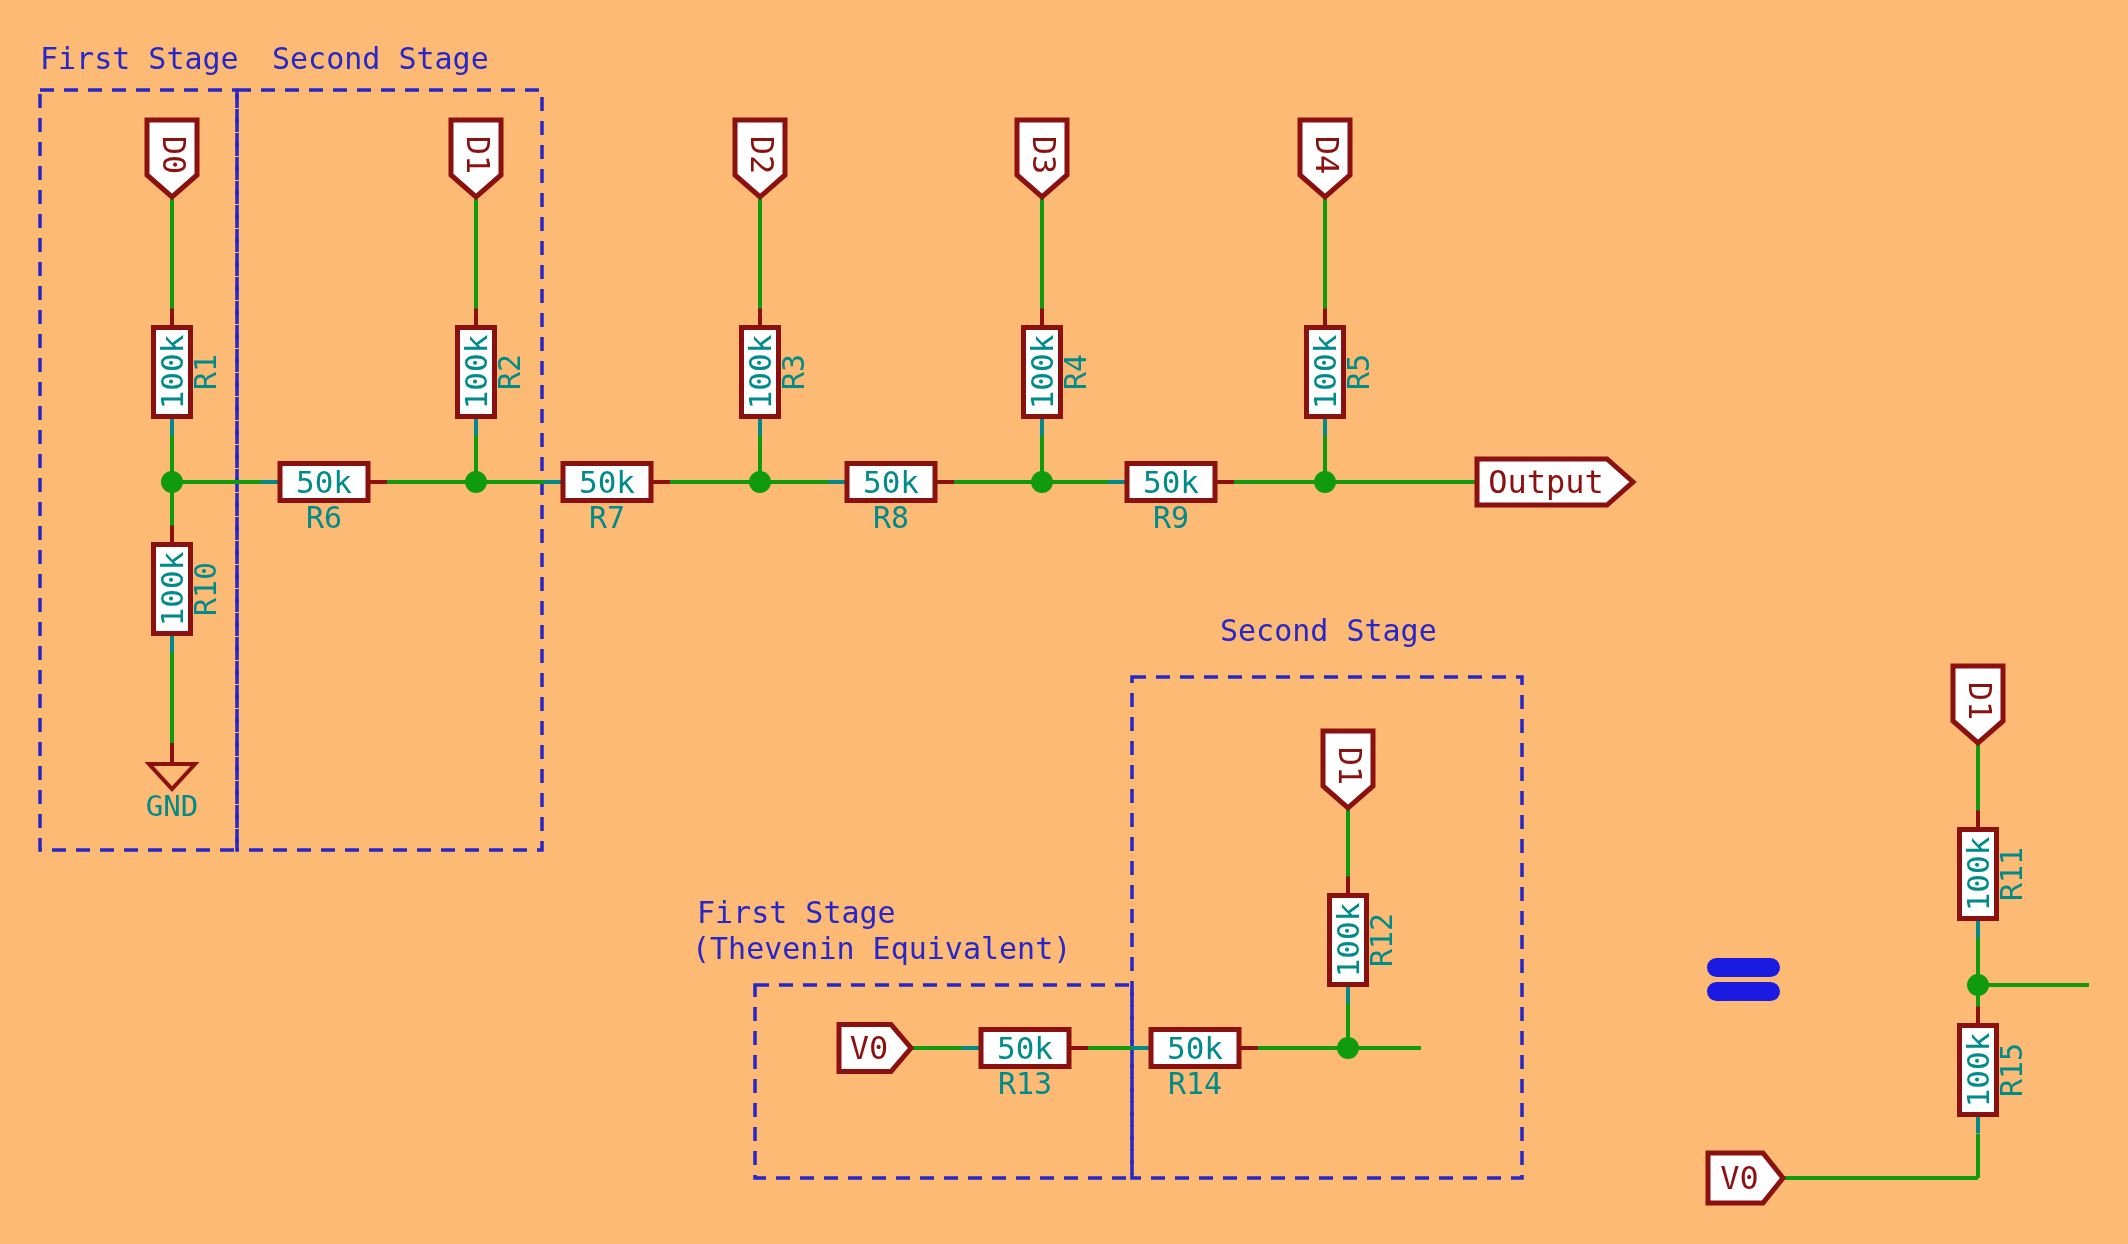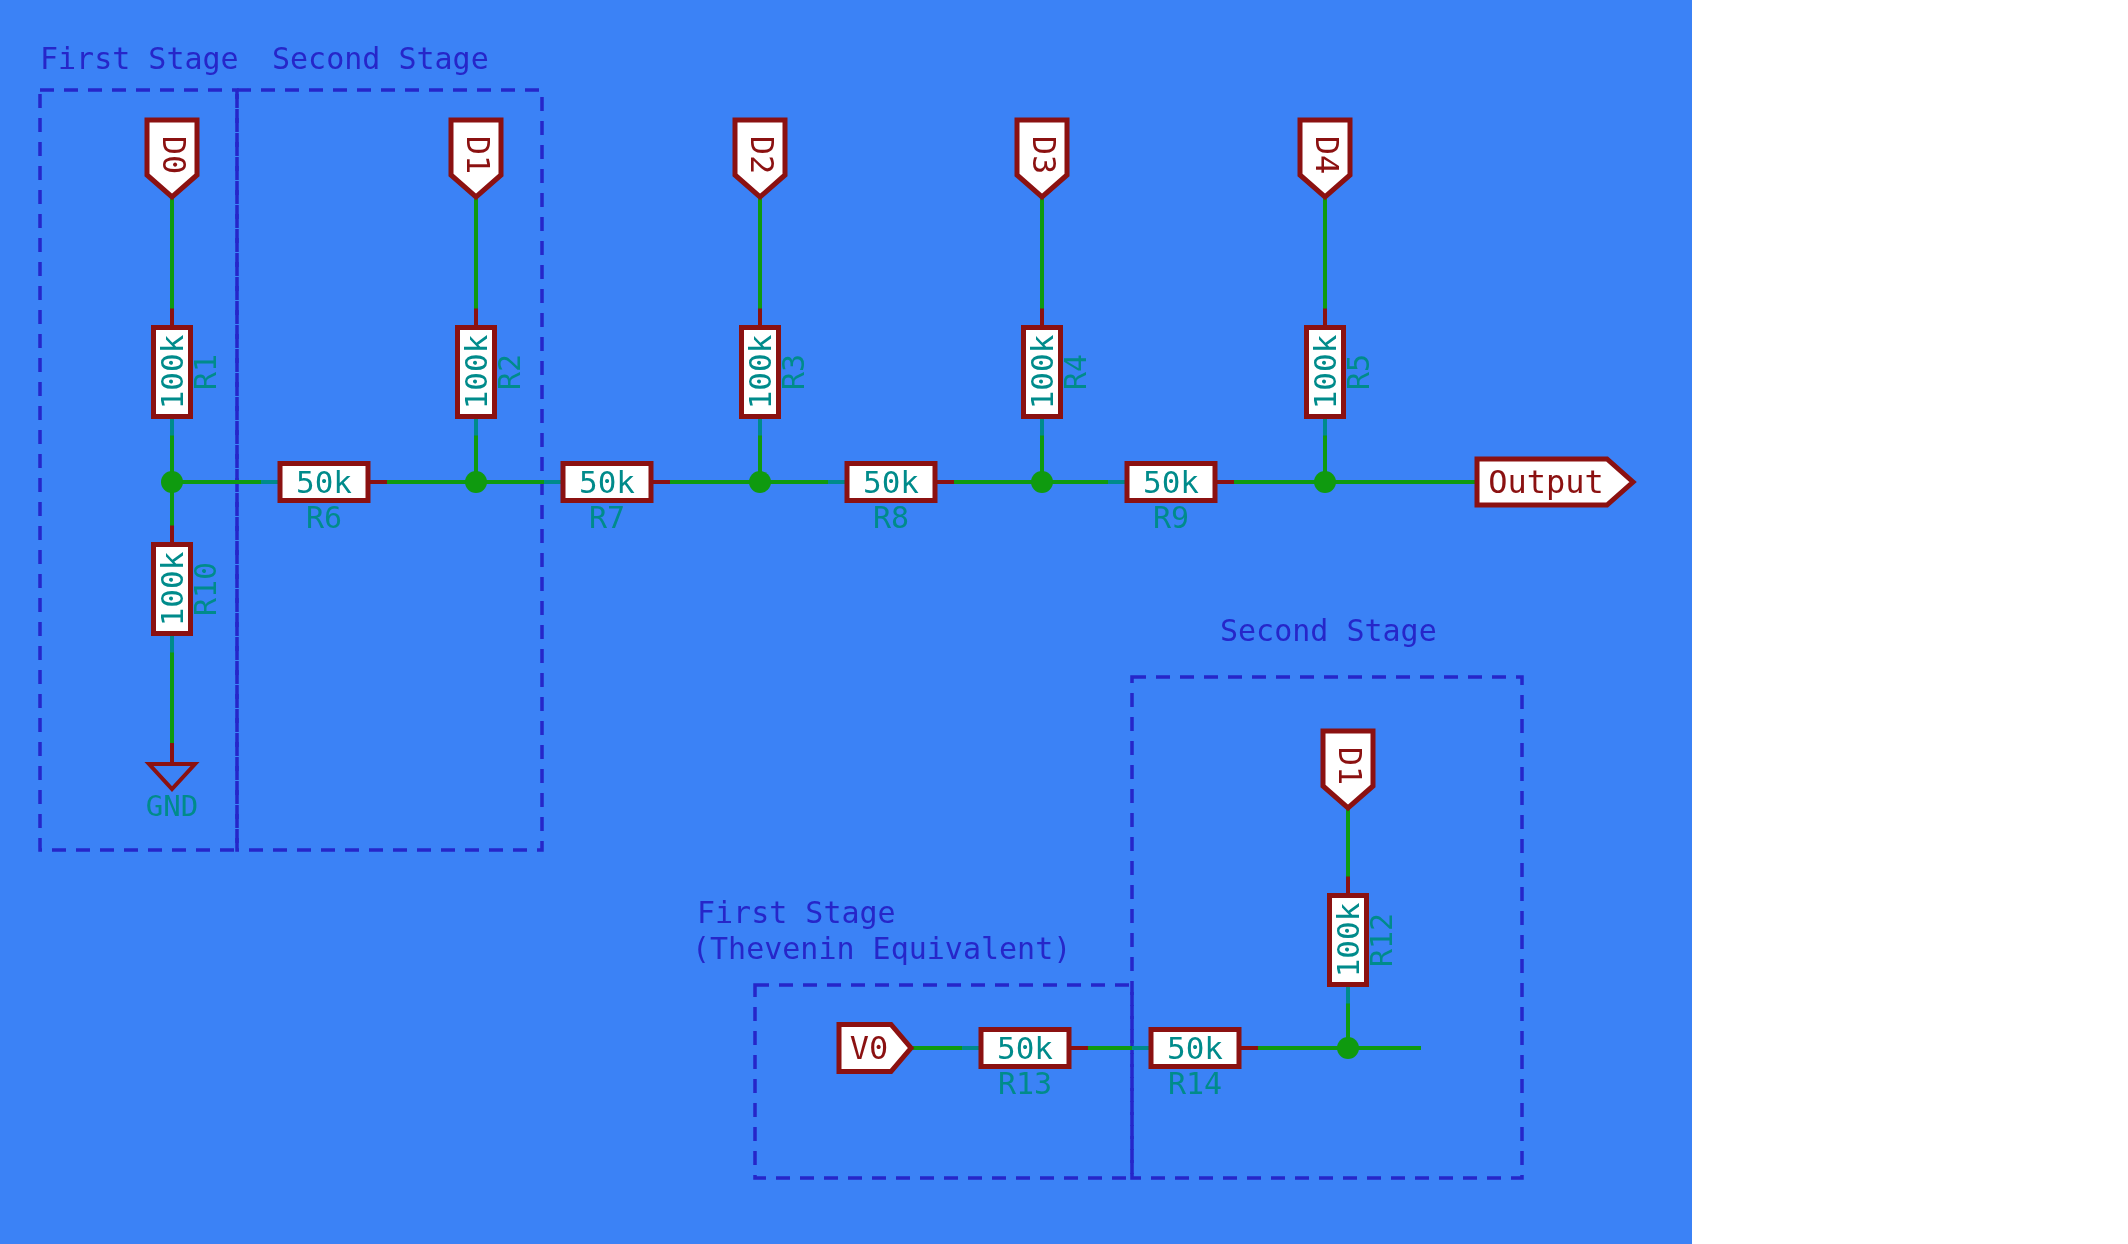--- a/index.html
+++ b/index.html
@@ -1,16 +1,16 @@
 <!DOCTYPE html>
 <html><head>
 <meta charset="utf-8">
 <style>
   html,body{margin:0;padding:0;background:#ffffff;}
-  .canvas{position:relative;width:1692px;height:1244px;background:#3b82f6;overflow:hidden;}
+  .canvas{position:relative;width:2128px;height:1244px;background:#fdba74;overflow:hidden;}
   svg{position:absolute;left:0;top:0;}
   text{font-family:"DejaVu Sans Mono", monospace;}
   .title{font-size:30px;}
   .val{font-size:31px;}
   .ref{font-size:30px;}
   .plabel{font-size:32px;}
   .gnd{font-size:29px;}
 </style>
 </head>
 <body>

